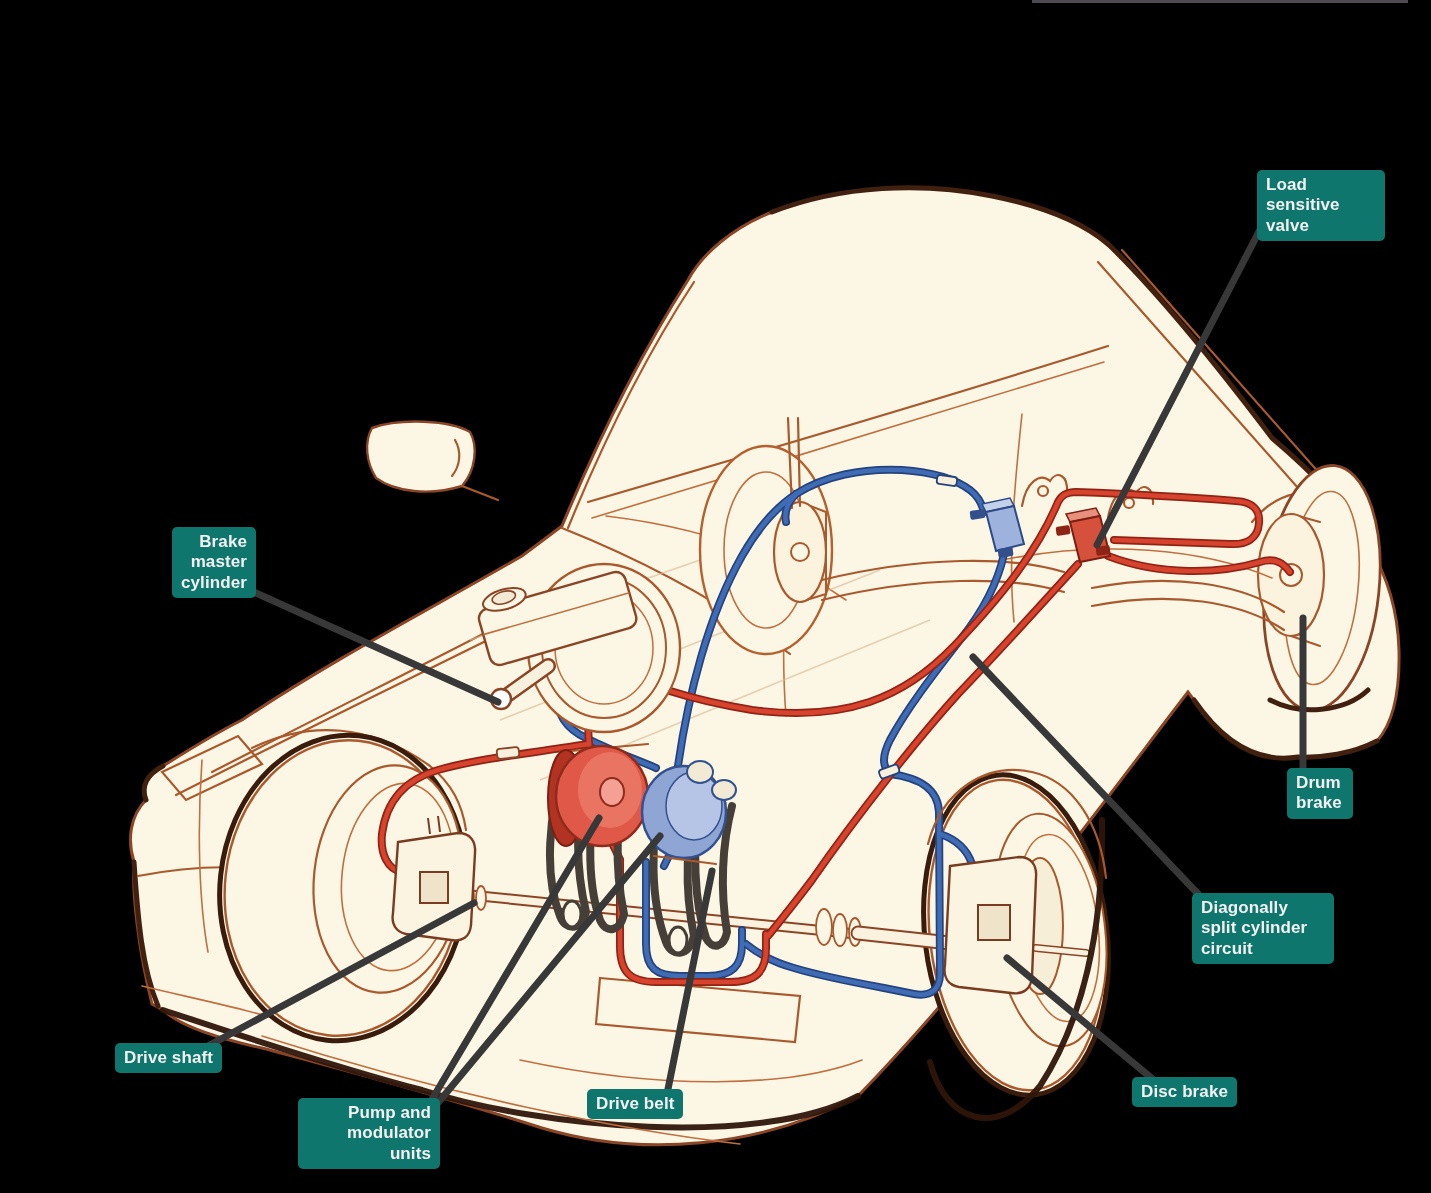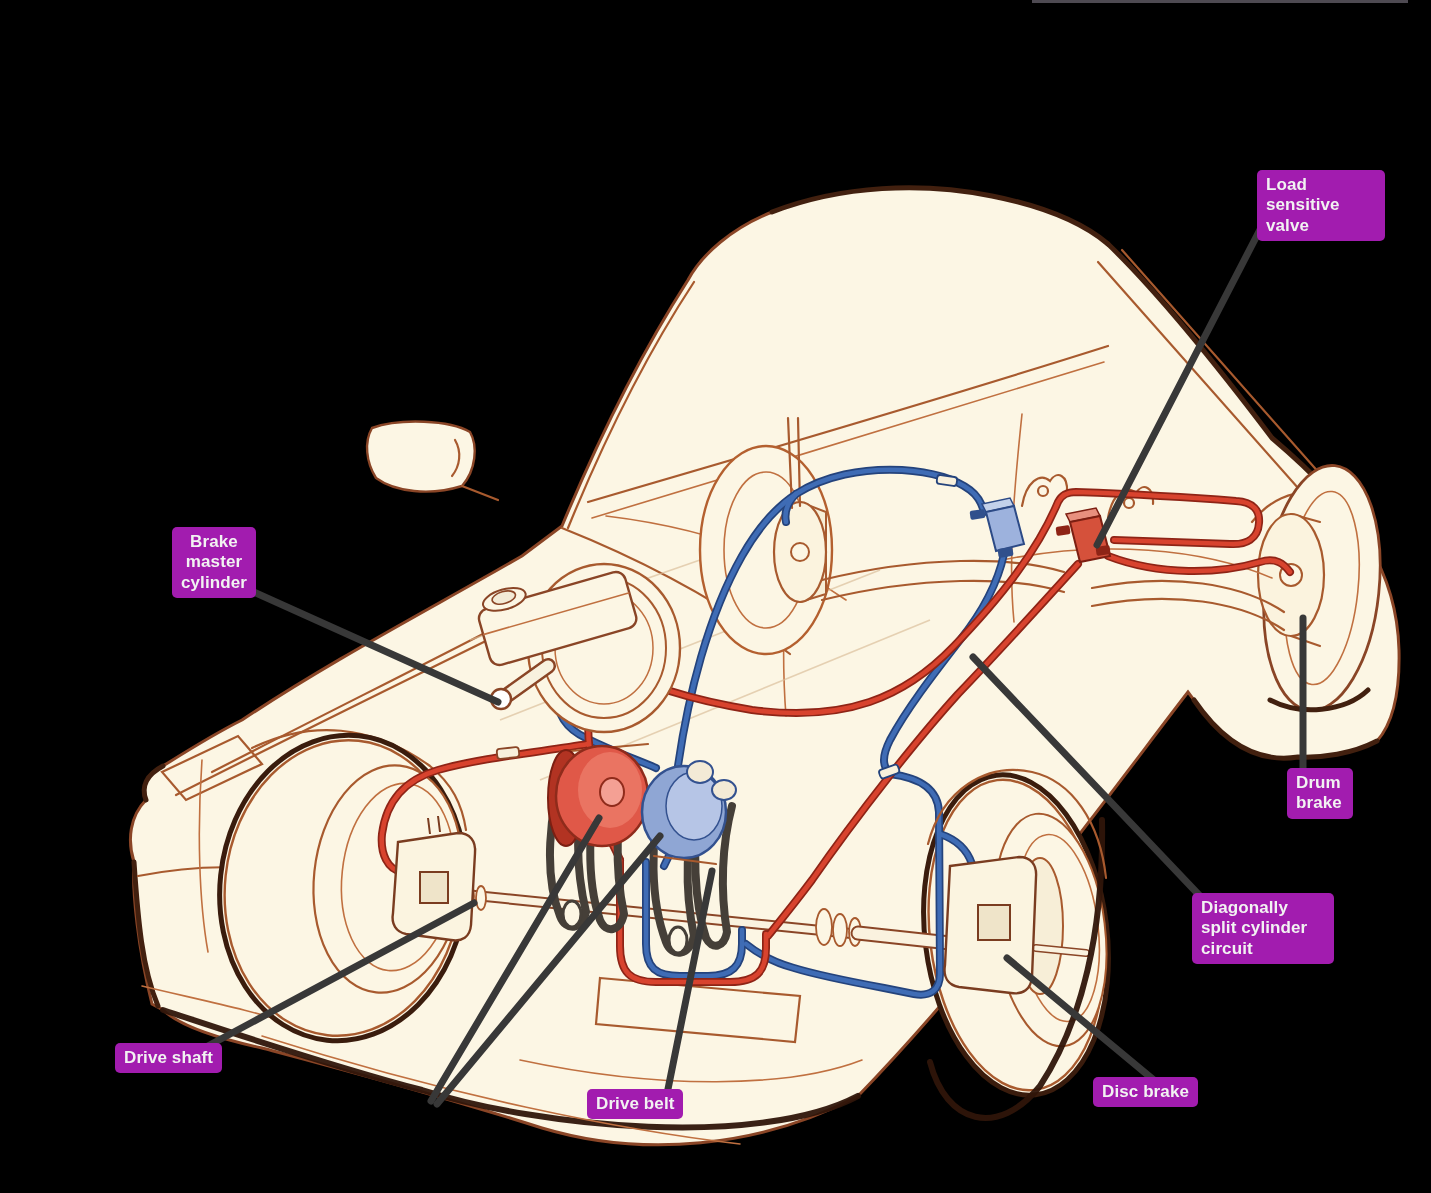--- a/index.html
+++ b/index.html
@@ -1,23 +1,23 @@
 <!DOCTYPE html>
 <html><head>
 <meta charset="utf-8">
 <style>
   html,body{margin:0;padding:0;background:#000;}
   .stage{position:relative;width:1431px;height:1193px;background:#000;overflow:hidden;
          font-family:"Liberation Sans",sans-serif;}
   .stage svg{position:absolute;left:0;top:0;}
-  .callout{position:absolute;background:#a21caf;color:#f2f2f2;font-weight:bold;
+  .callout{position:absolute;background:#0f766e;color:#f2f2f2;font-weight:bold;
            font-size:17px;line-height:1.2;padding:5px 9px;border-radius:5px;
            letter-spacing:.1px;}
   .nowrap{white-space:nowrap;}
-  .ra{text-align:center;}
+  .ra{text-align:right;}
   .ca{text-align:left;}
   
   .s1{fill:none;stroke:#a85a2e;stroke-width:2.2;stroke-linecap:round;}
   .s2{fill:none;stroke:#c07040;stroke-width:1.6;stroke-linecap:round;}
   .faint{fill:none;stroke:#d9bb97;stroke-width:1.6;opacity:.65;}
   .dk{fill:none;stroke:#42200f;stroke-width:5;stroke-linecap:round;}
   .dk2{fill:none;stroke:#2f150a;stroke-width:6;stroke-linecap:round;opacity:.95;}
   .cream{fill:#fcf6e4;}
   .pipeE-r{fill:none;stroke:#8e2416;stroke-width:8;stroke-linecap:round;stroke-linejoin:round;}
   .pipeM-r{fill:none;stroke:#d8432e;stroke-width:4.6;stroke-linecap:round;stroke-linejoin:round;}
@@ -290,18 +290,19 @@
 <div class="callout" style="left:1257px;top:170px;width:110px">Load sensitive valve</div>
 
 <div class="callout ra" style="left:172px;top:527px;width:66px">Brake master cylinder</div>
 
 <div class="callout ca" style="left:1287px;top:768px;width:48px">Drum brake</div>
 
 <div class="callout" style="left:1192px;top:893px;width:124px">Diagonally split cylinder circuit</div>
 
 <div class="callout nowrap" style="left:115px;top:1043px">Drive shaft</div>
 
+<div class="callout ra" style="left:298px;top:1098px;width:124px">Pump and modulator units</div>
 
 <div class="callout nowrap" style="left:587px;top:1089px">Drive belt</div>
 
-<div class="callout nowrap" style="left:1093px;top:1077px">Disc brake</div>
+<div class="callout nowrap" style="left:1132px;top:1077px">Disc brake</div>
 
 </div>
 
 </body></html>

